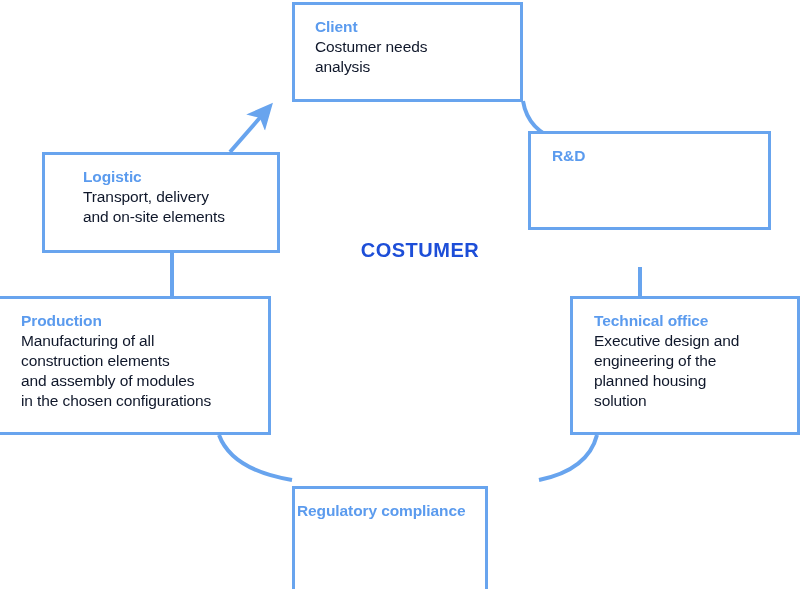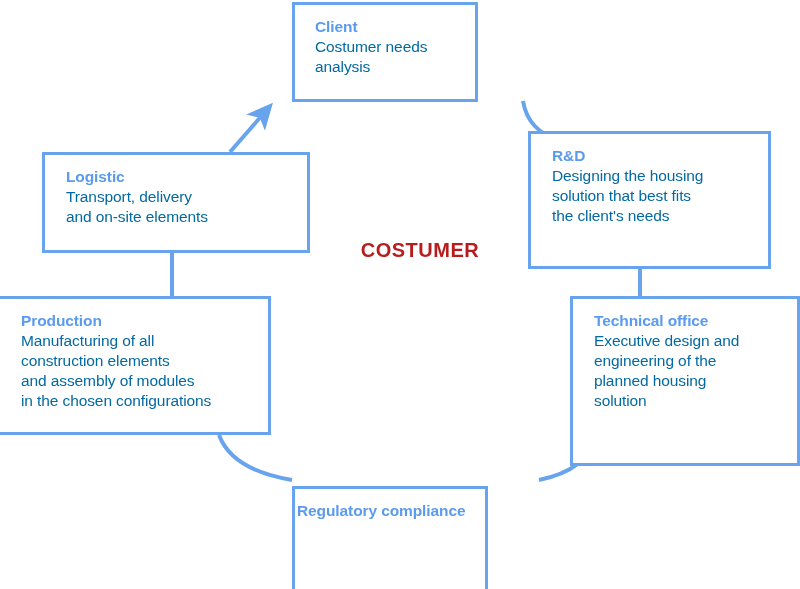--- a/index.html
+++ b/index.html
@@ -33,44 +33,44 @@
     z-index: 2;
   }
   .node .title {
     color: #5b9bee;
     font-weight: bold;
     font-size: 15.5px;
     line-height: 20px;
     letter-spacing: -0.1px;
   }
   .node .desc {
-    color: #0369a1;
+    color: #0f172a;
     font-size: 15.5px;
     line-height: 20px;
     letter-spacing: -0.1px;
     white-space: pre-line;
   }
   
-  #node-client       { left: 292px; top: 2px;   width: 186px; height: 100px; padding-left: 20px; }
-  #node-rnd          { left: 528px; top: 131px; width: 243px; height: 138px; padding-left: 21px; }
-  #node-technical    { left: 570px; top: 296px; width: 230px; height: 170px; padding-left: 21px; }
+  #node-client       { left: 292px; top: 2px;   width: 231px; height: 100px; padding-left: 20px; }
+  #node-rnd          { left: 528px; top: 131px; width: 243px; height: 99px; padding-left: 21px; }
+  #node-technical    { left: 570px; top: 296px; width: 230px; height: 139px; padding-left: 21px; }
   #node-regulatory   { left: 292px; top: 486px; width: 196px; height: 118px; padding-left: 2px; }
   #node-production   { left: -3px;  top: 296px; width: 274px; height: 139px; padding-left: 21px; }
-  #node-logistic     { left: 42px;  top: 152px; width: 268px; height: 101px; padding-left: 21px; }
+  #node-logistic     { left: 42px;  top: 152px; width: 238px; height: 101px; padding-left: 38px; }
 
   #center-label {
     position: absolute;
     left: 320px;
     top: 238px;
     width: 200px;
     text-align: center;
     z-index: 2;
   }
   #center-label .center-top {
-    color: #b91c1c;
+    color: #1d4ed8;
     font-weight: bold;
     font-size: 20px;
     letter-spacing: 0.5px;
     line-height: 24px;
   }
   #center-label .center-big {
     color: #72a9f0;
     font-weight: bold;
     font-size: 45px;
     line-height: 48px;
@@ -103,23 +103,20 @@
   </svg>
 
   <div class="node" id="node-client">
     <div class="title">Client</div>
     <div class="desc">Costumer needs
 analysis</div>
   </div>
 
   <div class="node" id="node-rnd">
     <div class="title">R&amp;D</div>
-    <div class="desc">Designing the housing
-solution that best fits
-the client's needs</div>
   </div>
 
   <div class="node" id="node-technical">
     <div class="title">Technical office</div>
     <div class="desc">Executive design and
 engineering of the
 planned housing
 solution</div>
   </div>
 

